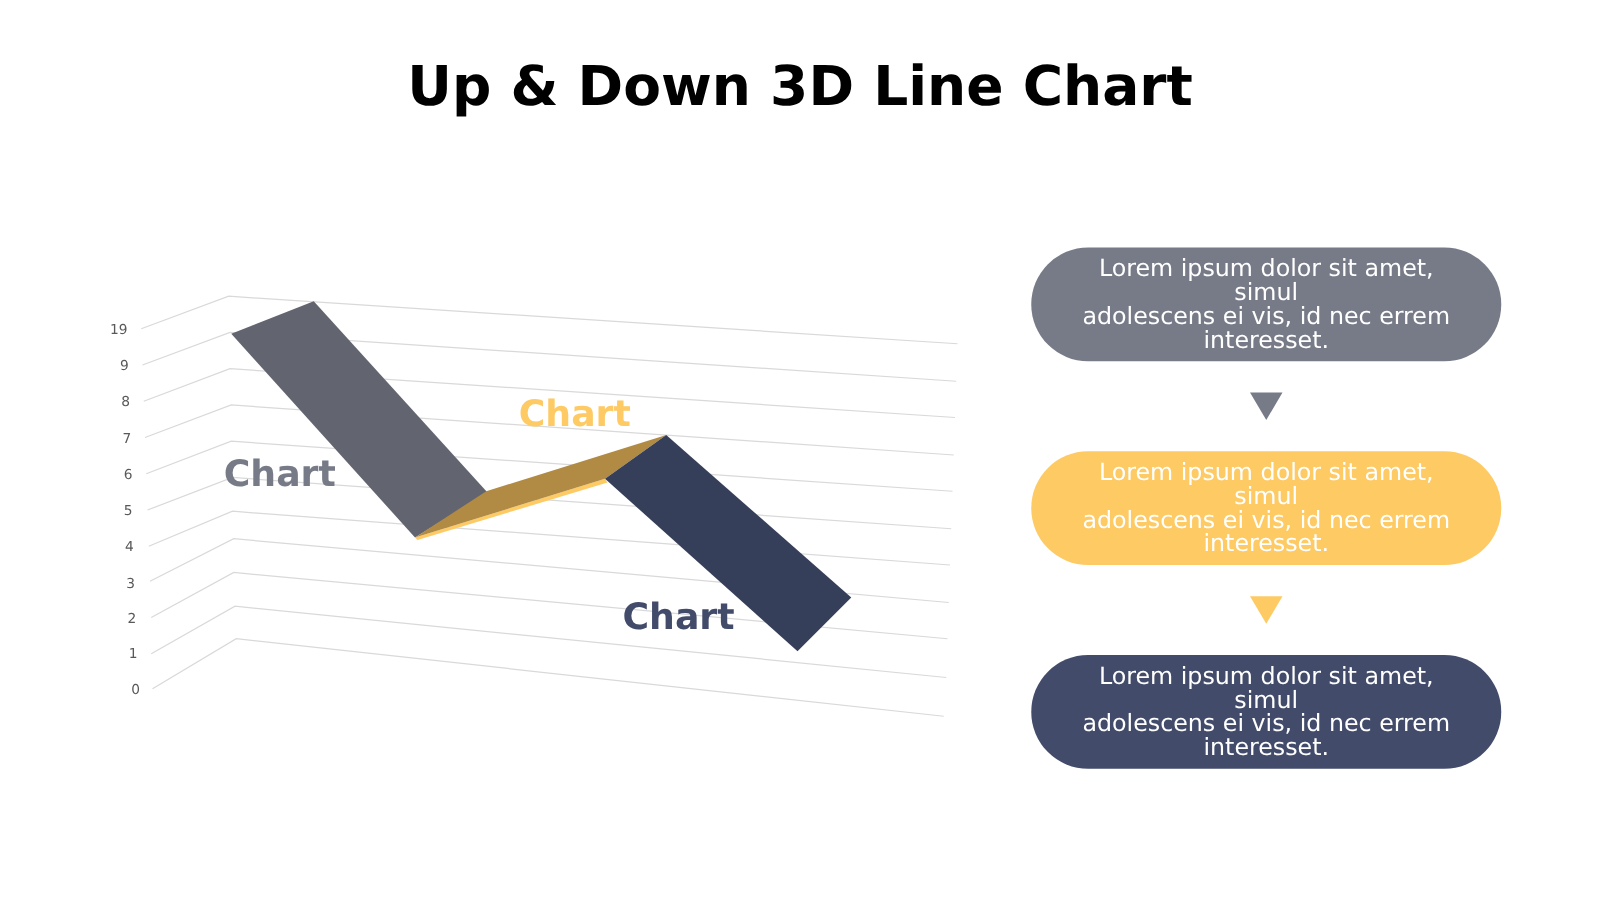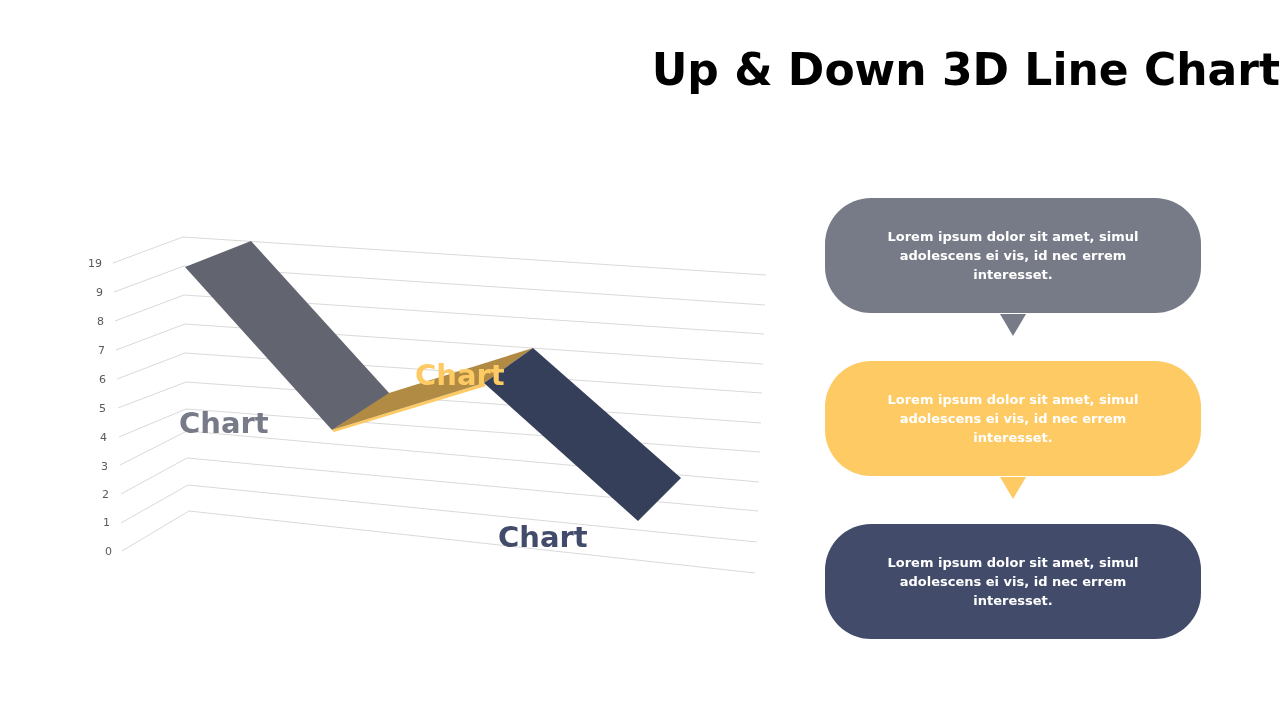--- a/index.html
+++ b/index.html
@@ -1,21 +1,21 @@
 <!DOCTYPE html>
 <html><head>
 <meta charset="utf-8">
 <style>
   html, body { margin: 0; padding: 0; }
   body { width: 1280px; height: 720px; background: #ffffff; position: relative; overflow: hidden; font-family: "Liberation Sans", "DejaVu Sans", sans-serif; }
-  .title { position: absolute; top: 44px; left: 0; width: 1280px; text-align: right; font-family: "DejaVu Sans", sans-serif; font-weight: bold; font-size: 44px; color: #000; letter-spacing: 0px; }
+  .title { position: absolute; top: 44px; left: 0; width: 1280px; text-align: center; font-family: "DejaVu Sans", sans-serif; font-weight: bold; font-size: 44px; color: #000; letter-spacing: 0px; }
   .chart { position: absolute; left: 0; top: 0; width: 800px; height: 720px; }
   .ytick { position: absolute; font-family: "DejaVu Sans", sans-serif; font-size: 11px; color: #595959; width: 24px; text-align: right; }
-  .series-label { position: absolute; font-family: "DejaVu Sans", sans-serif; font-weight: bold; font-size: 29px; margin-top: 44px; }
-  .pill { position: absolute; left: 825px; width: 376px; height: 115px; border-radius: 46px; display: flex; align-items: center; justify-content: center; text-align: center; color: #ffffff; font-family: "DejaVu Sans", sans-serif; font-size: 13px; line-height: 19px; font-weight: bold; }
+  .series-label { position: absolute; font-family: "DejaVu Sans", sans-serif; font-weight: bold; font-size: 29px; }
+  .pill { position: absolute; left: 825px; width: 376px; height: 91px; border-radius: 46px; display: flex; align-items: center; justify-content: center; text-align: center; color: #ffffff; font-family: "DejaVu Sans", sans-serif; font-size: 19px; line-height: 19px; }
   .pill span { display: block; width: 300px; }
   .arrow { position: absolute; left: 1000px; width: 0; height: 0; border-left: 13px solid transparent; border-right: 13px solid transparent; border-top: 22px solid #777b88; }
 </style>
 </head>
 <body>
 
 <div class="title">Up &amp; Down 3D Line Chart</div>
 
 <div class="chart">
   <svg width="800" height="720" style="position:absolute;left:0;top:0">

